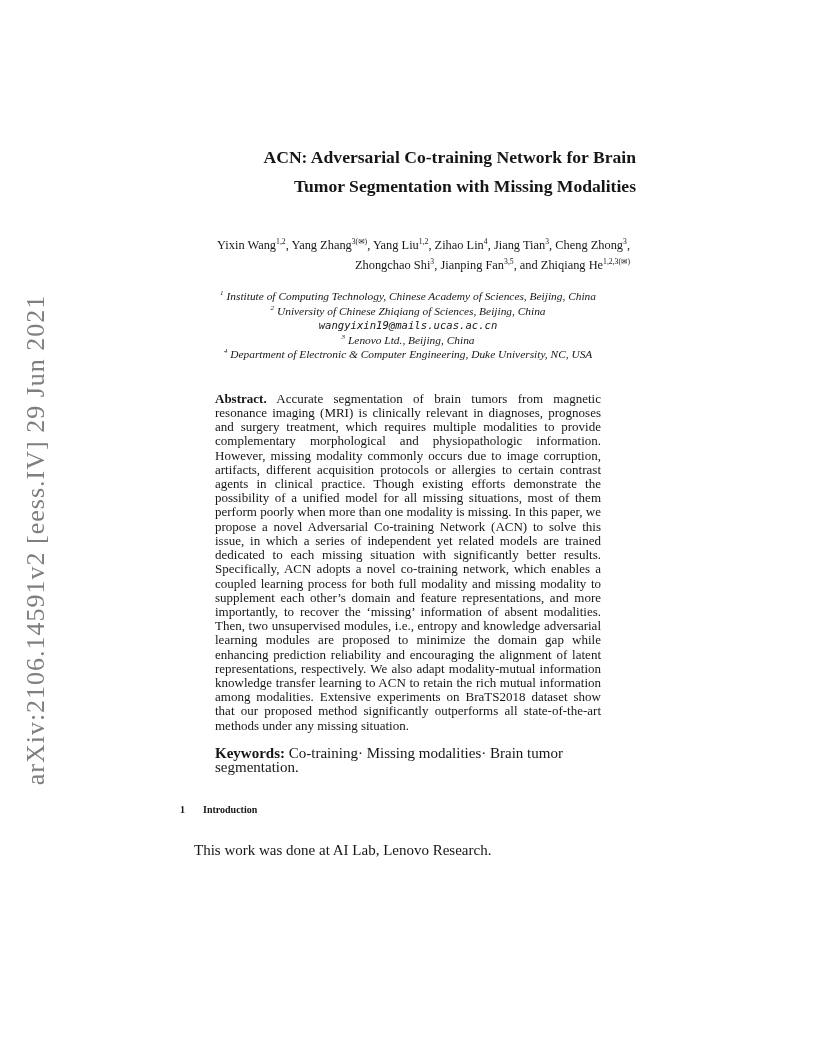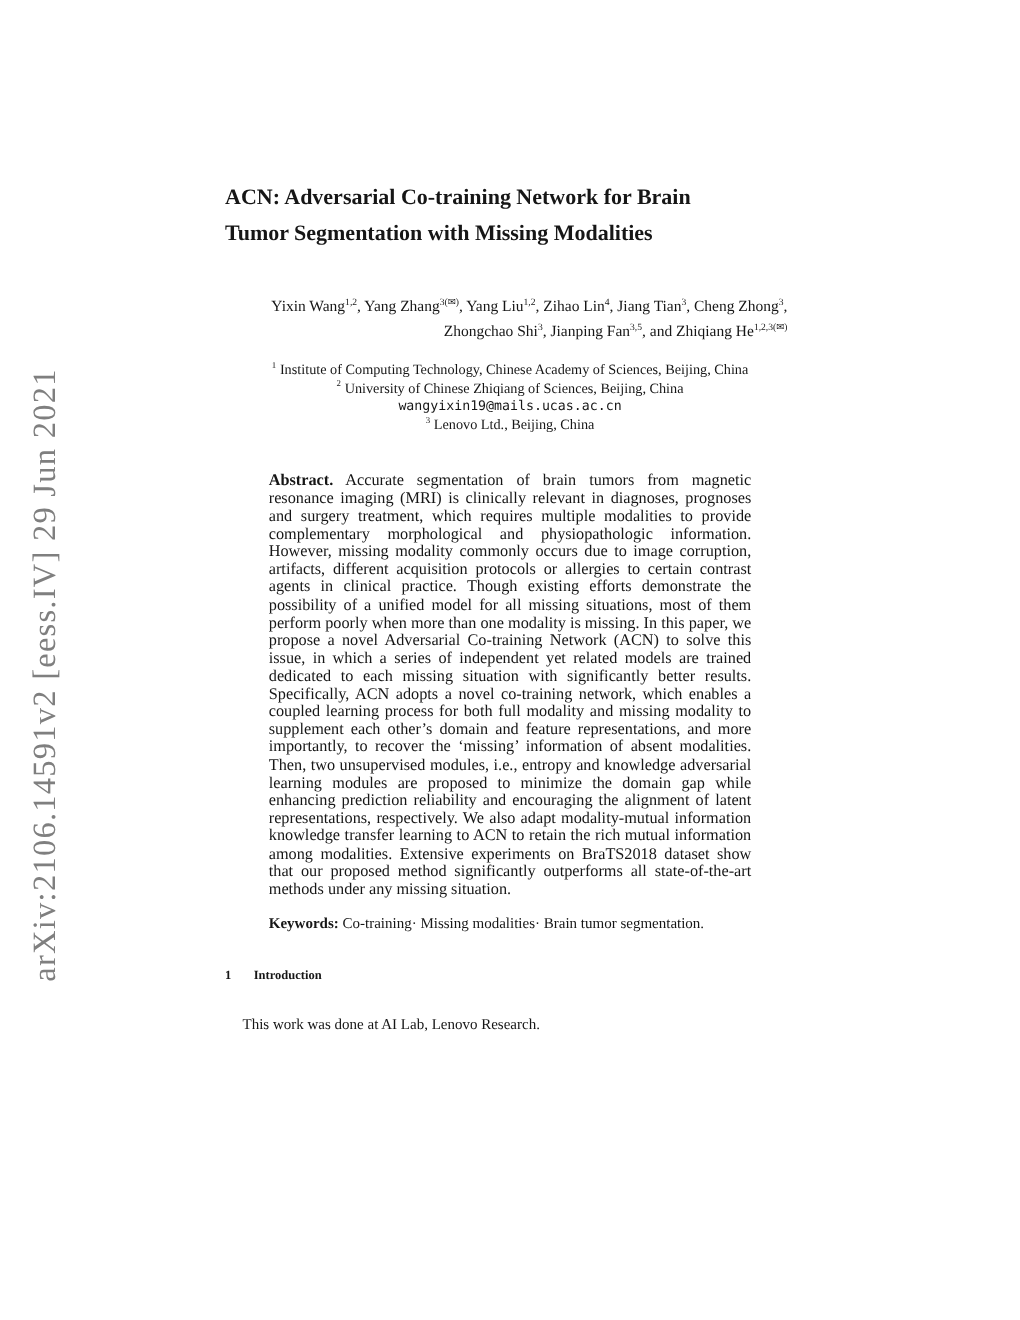--- a/index.html
+++ b/index.html
@@ -23,75 +23,76 @@
   }
   .content {
     position:absolute;
     left:180px; top:0;
     width:456px;
   }
   .title {
     margin:143px 0 0 0;
     font-size:17.6px;
     font-weight:bold;
-    text-align:left;
+    text-align:right;
     line-height:29px;
   }
   .authors {
     margin:34px 6px 0;
     font-size:12.4px;
     text-align:right;
     line-height:1.62;
   }
   .authors sup, .aff sup {
     font-size:0.62em;
     line-height:0;
   }
   .affiliations {
     margin-top:14px;
     font-size:11.4px;
     text-align:center;
     line-height:1.28;
+    font-style:italic;
   }
   .aff { margin:0; }
   .aff sup { margin-right:3px; }
   .email {
     font-family:"DejaVu Sans Mono","Liberation Mono",monospace;
     font-size:10.6px;
     line-height:1.35;
   }
   .abstract-block {
     margin:30px 35px 0;
     font-size:13px;
     line-height:14.2px;
     text-align:justify;
   }
   .bold { font-weight:bold; }
   .keywords-block {
     margin:13px 35px 0;
-    font-size:12px;
+    font-size:15px;
     line-height:14.2px;
     text-align:left;
   }
   .section-heading {
     margin:30px 0 0 0;
     font-size:10px;
     font-weight:bold;
   }
   .section-heading .gap { margin-left:18px; }
   .body-par {
     margin:15px 0 0 0;
     font-size:12.3px;
     line-height:18px;
     text-align:justify;
   }
   .footnote {
     margin:26px 0 0 0;
     padding-left:14px;
-    font-size:12px;
+    font-size:15px;
     line-height:1.3;
   }
 </style>
 </head>
 <body>
 
 <div class="page">
 
   <div class="watermark">arXiv:2106.14591v2  [eess.IV]  29 Jun 2021</div>
 
@@ -102,20 +103,21 @@
       <div>Tumor Segmentation with Missing Modalities</div>
     </h1>
 
     <p class="authors"><span><span>Yixin Wang</span><sup>1,2</sup><span>, </span></span><span><span>Yang Zhang</span><sup>3(✉)</sup><span>, </span></span><span><span>Yang Liu</span><sup>1,2</sup><span>, </span></span><span><span>Zihao Lin</span><sup>4</sup><span>, </span></span><span><span>Jiang Tian</span><sup>3</sup><span>, </span></span><span><span>Cheng Zhong</span><sup>3</sup><span>, </span></span><span><span>Zhongchao Shi</span><sup>3</sup><span>, </span></span><span><span>Jianping Fan</span><sup>3,5</sup><span>, and </span></span><span><span>Zhiqiang He</span><sup>1,2,3(✉)</sup></span></p>
 
     <div class="affiliations">
       <div class="aff"><sup>1</sup><span>Institute of Computing Technology, Chinese Academy of Sciences, Beijing, China</span></div>
       <div class="aff"><sup>2</sup><span>University of Chinese Zhiqiang of Sciences, Beijing, China</span></div>
       <div class="email">wangyixin19@mails.ucas.ac.cn</div>
       <div class="aff"><sup>3</sup><span>Lenovo Ltd., Beijing, China</span></div>
+      <div class="aff"><sup>4</sup><span>Department of Electronic &amp; Computer Engineering, Duke University, NC, USA</span></div>
     </div>
 
     <p class="abstract-block"><span class="bold">Abstract.</span> <span>Accurate segmentation of brain tumors from magnetic resonance imaging (MRI) is clinically relevant in diagnoses, prognoses and surgery treatment, which requires multiple modalities to provide complementary morphological and physiopathologic information. However, missing modality commonly occurs due to image corruption, artifacts, different acquisition protocols or allergies to certain contrast agents in clinical practice. Though existing efforts demonstrate the possibility of a unified model for all missing situations, most of them perform poorly when more than one modality is missing. In this paper, we propose a novel Adversarial Co-training Network (ACN) to solve this issue, in which a series of independent yet related models are trained dedicated to each missing situation with significantly better results. Specifically, ACN adopts a novel co-training network, which enables a coupled learning process for both full modality and missing modality to supplement each other’s domain and feature representations, and more importantly, to recover the ‘missing’ information of absent modalities. Then, two unsupervised modules, i.e., entropy and knowledge adversarial learning modules are proposed to minimize the domain gap while enhancing prediction reliability and encouraging the alignment of latent representations, respectively. We also adapt modality-mutual information knowledge transfer learning to ACN to retain the rich mutual information among modalities. Extensive experiments on BraTS2018 dataset show that our proposed method significantly outperforms all state-of-the-art methods under any missing situation.</span></p>
 
     <p class="keywords-block"><span class="bold">Keywords:</span> <span>Co-training· Missing modalities· Brain tumor segmentation.</span></p>
 
     <h2 class="section-heading"><span>1</span><span class="gap">Introduction</span></h2>
 
 
     <div class="footnote">This work was done at AI Lab, Lenovo Research.</div>

